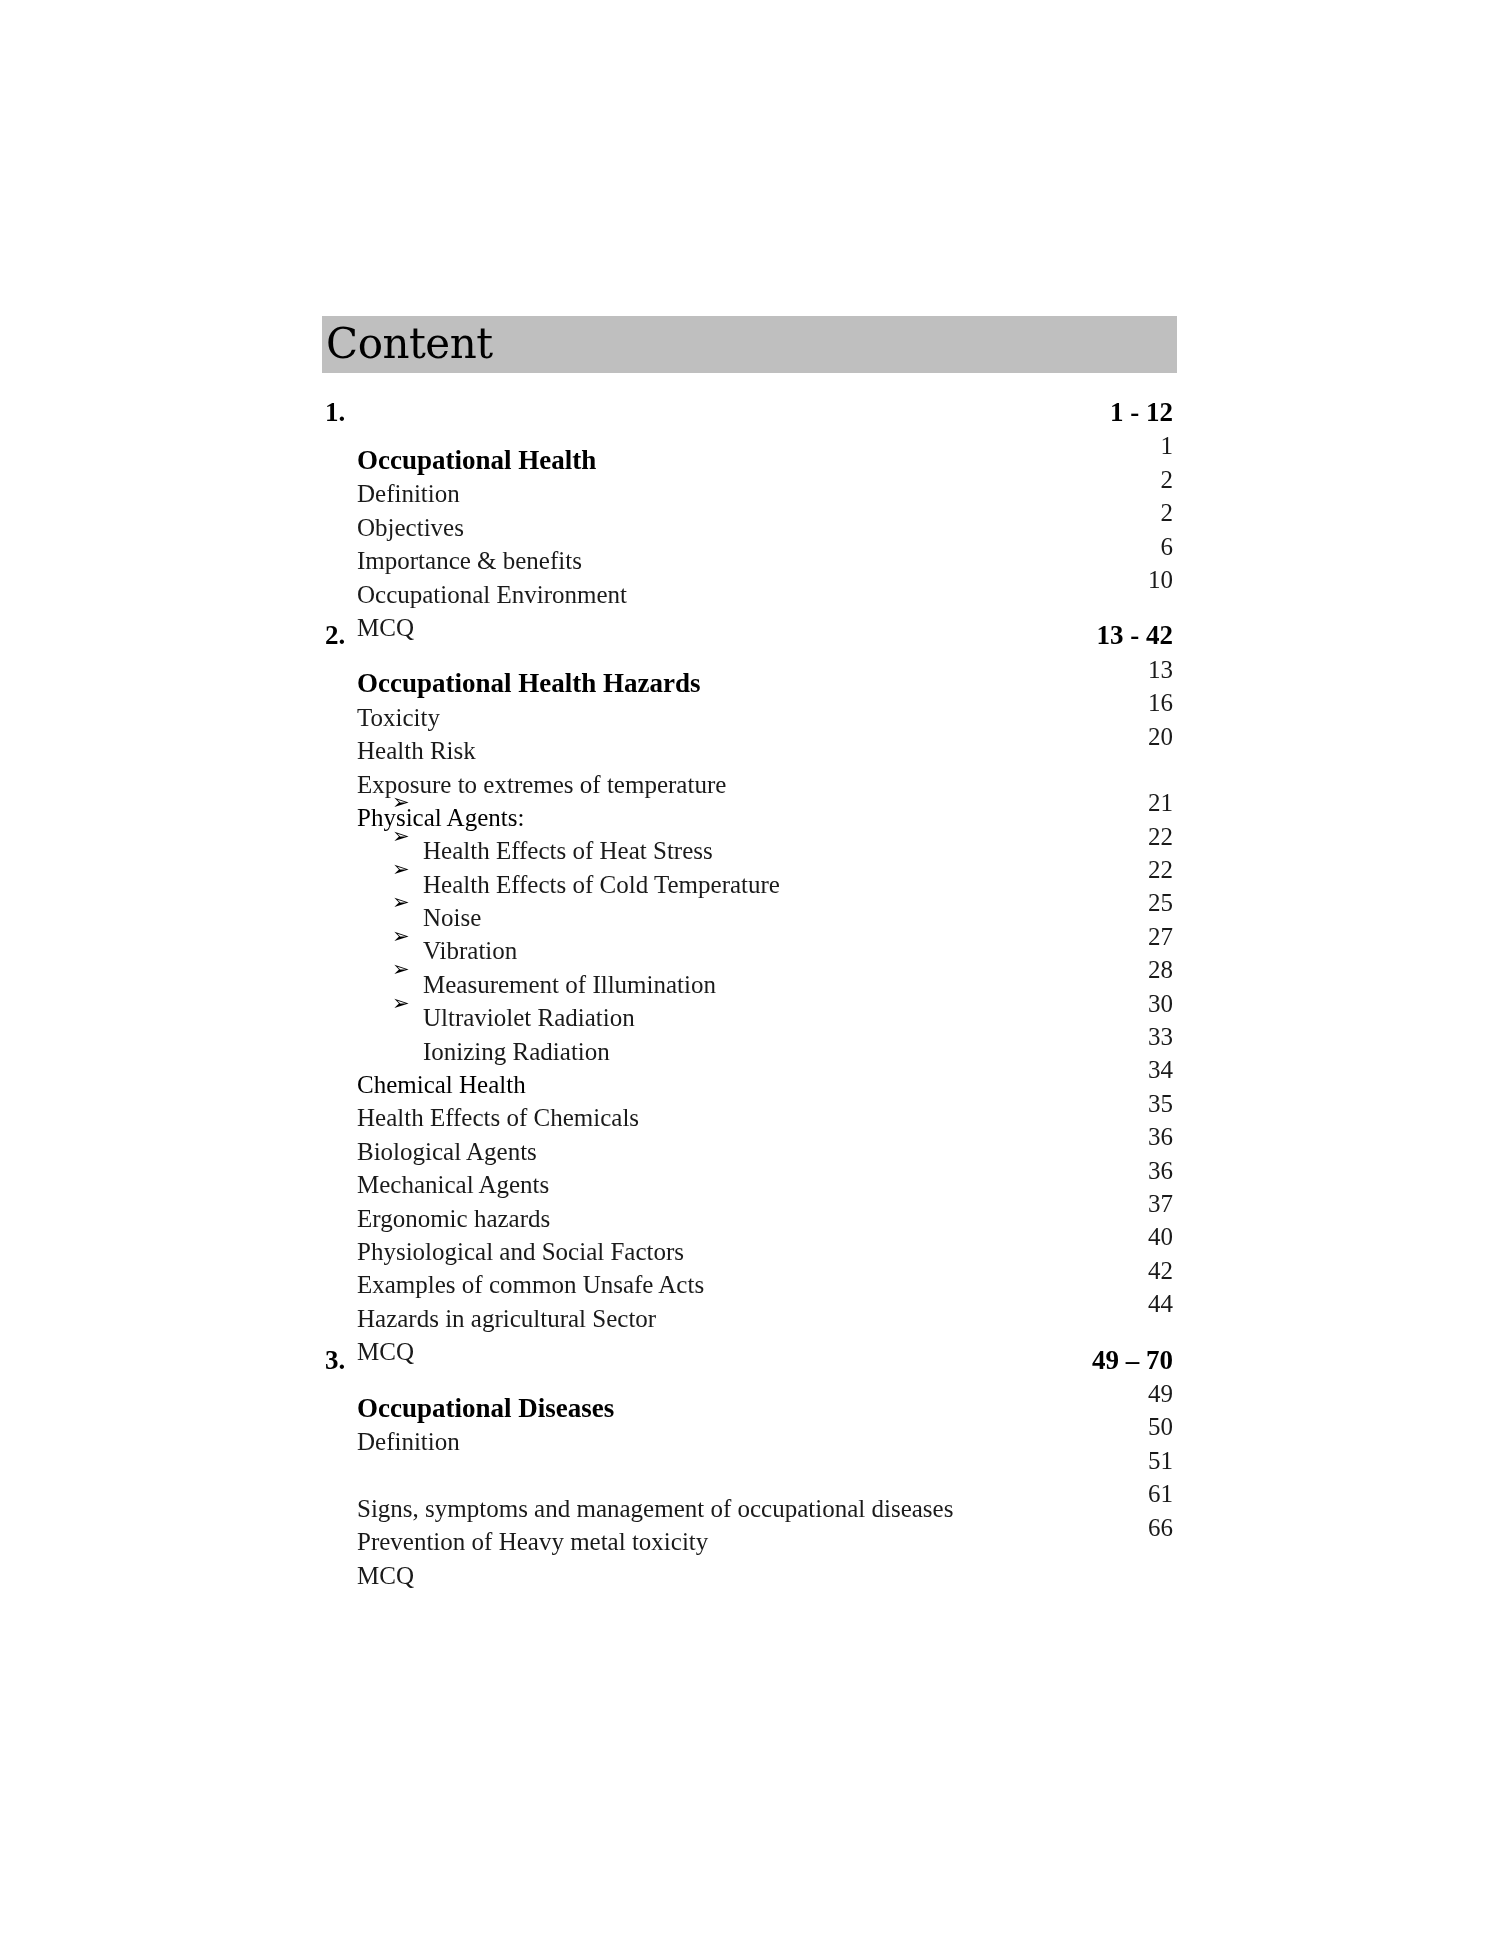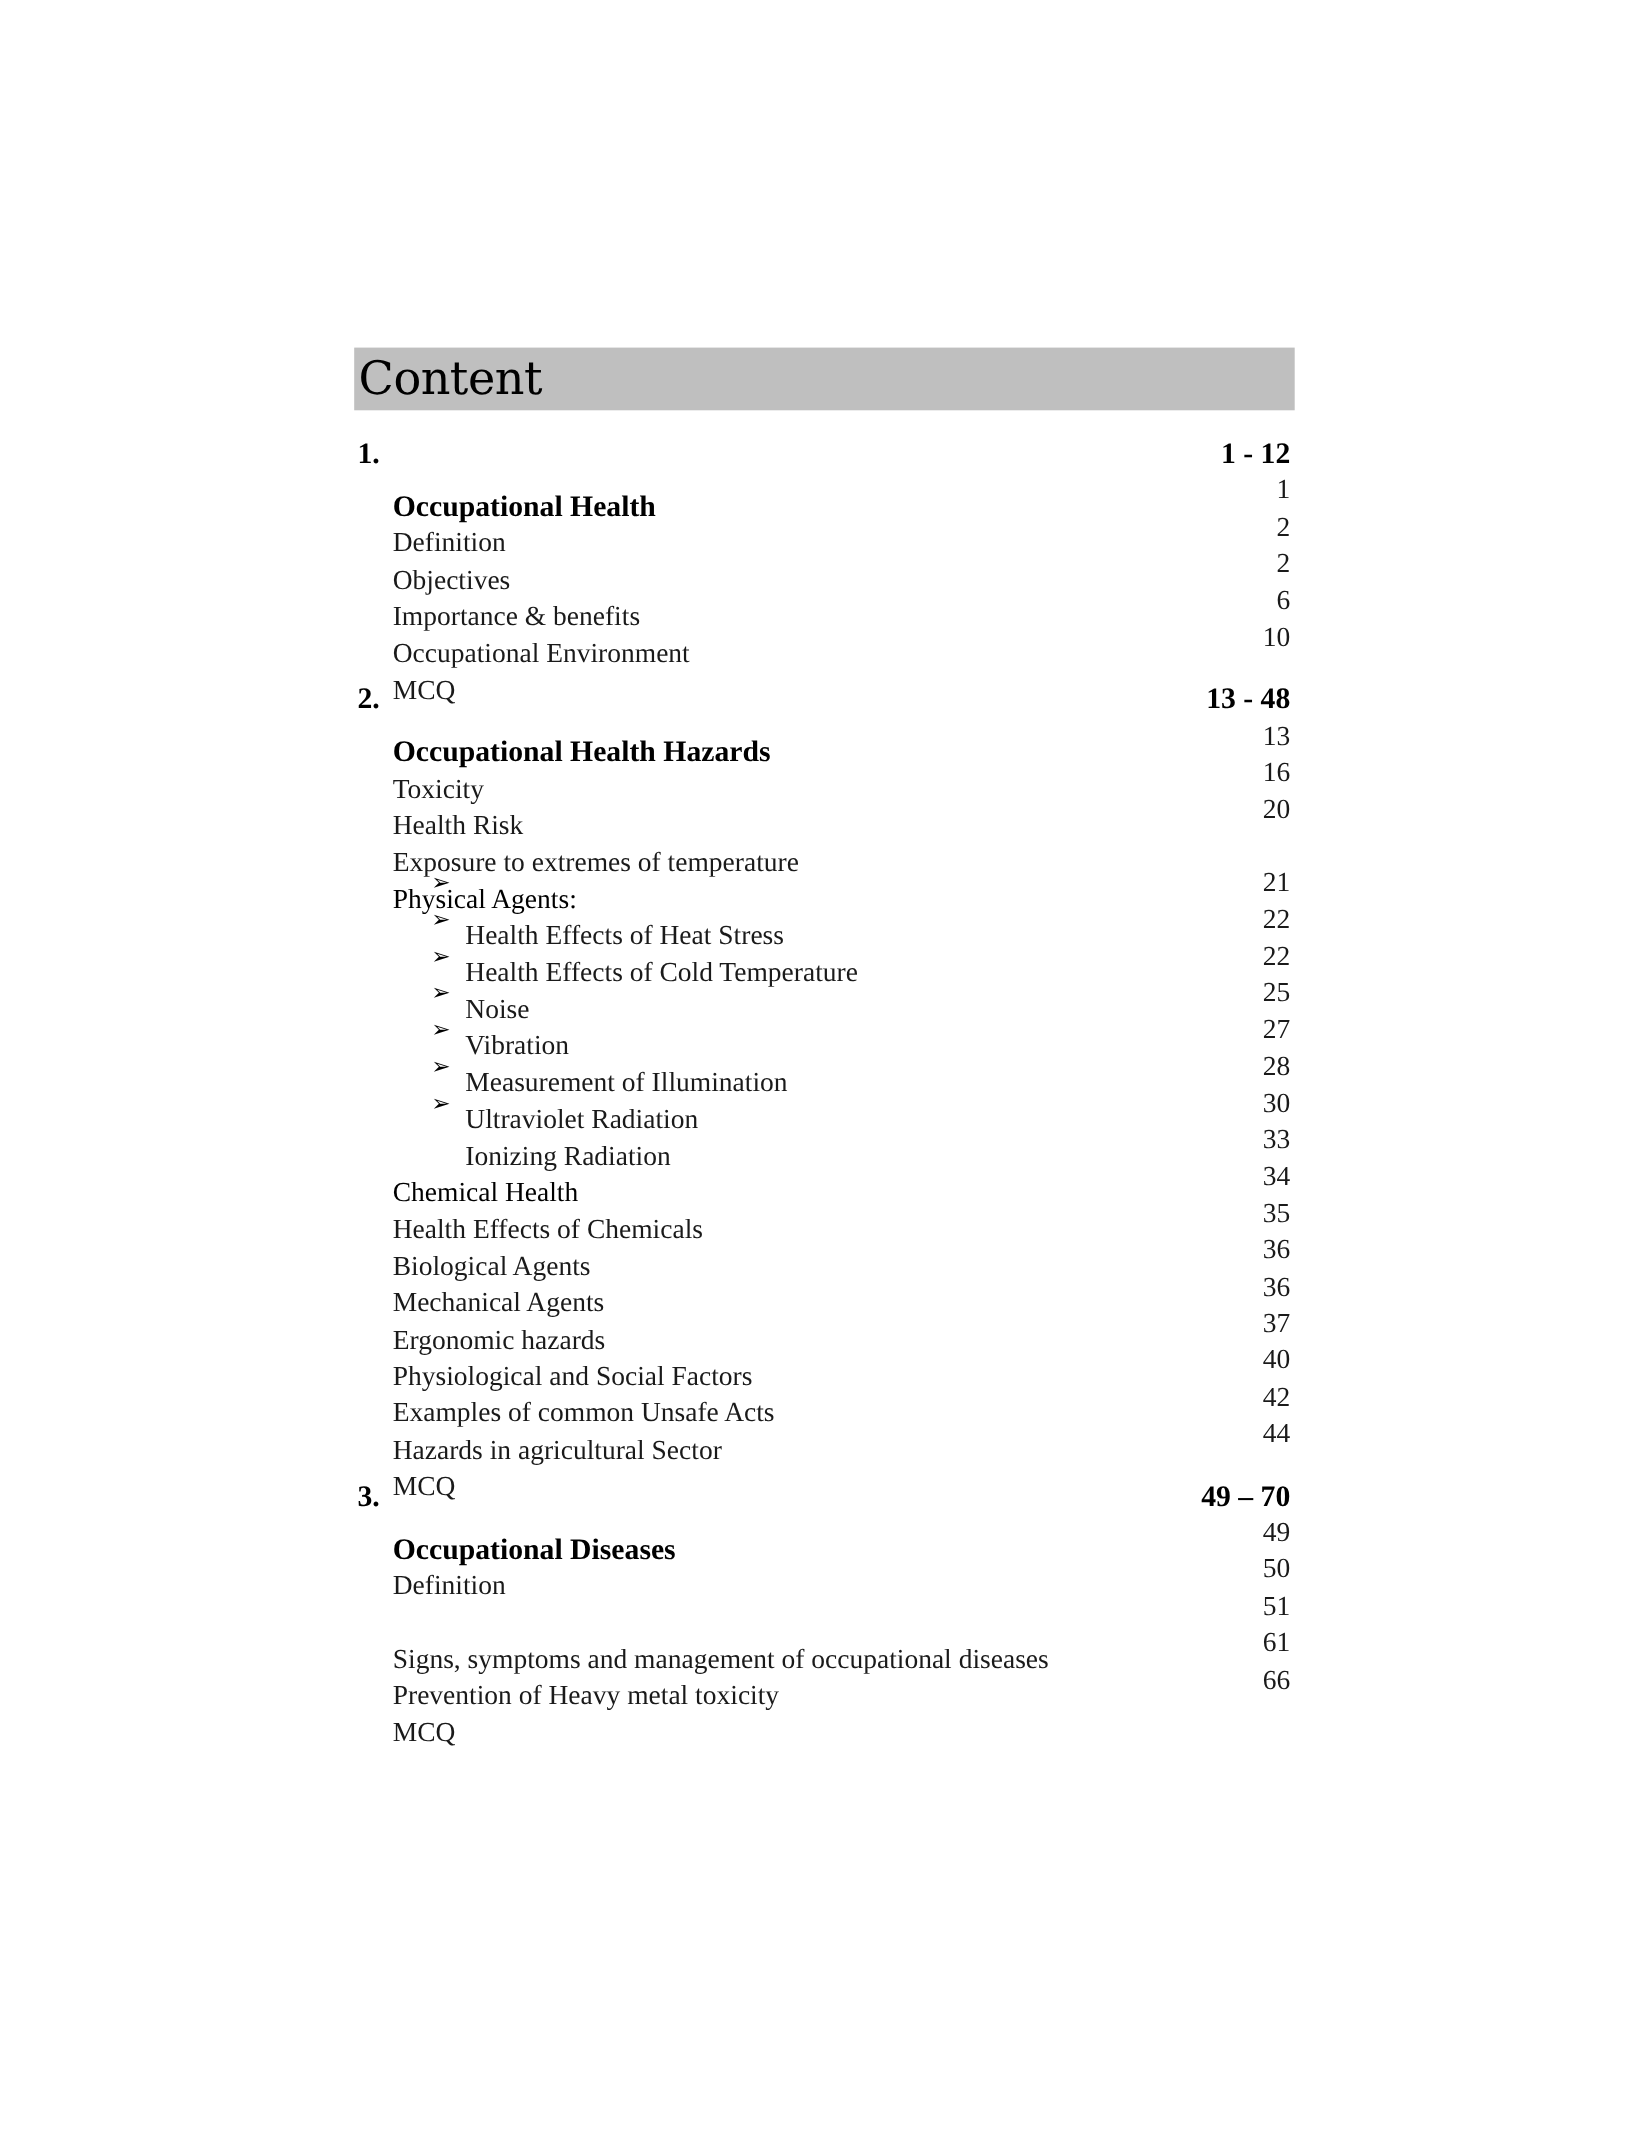--- a/index.html
+++ b/index.html
@@ -62,21 +62,21 @@
     <div class="row">
         <span class="label">MCQ</span>
         <span class="page-no">10</span>
       </div>
 
     <div class="gap"></div>
 
     <div class="row heading">
       <span class="num">2.</span>
       <span class="label">Occupational Health Hazards</span>
-      <span class="page-no">13 - 48</span>
+      <span class="page-no">13 - 42</span>
     </div>
     <div class="row">
         <span class="label">Toxicity</span>
         <span class="page-no">13</span>
       </div>
     <div class="row">
         <span class="label">Health Risk</span>
         <span class="page-no">16</span>
       </div>
     <div class="row">

